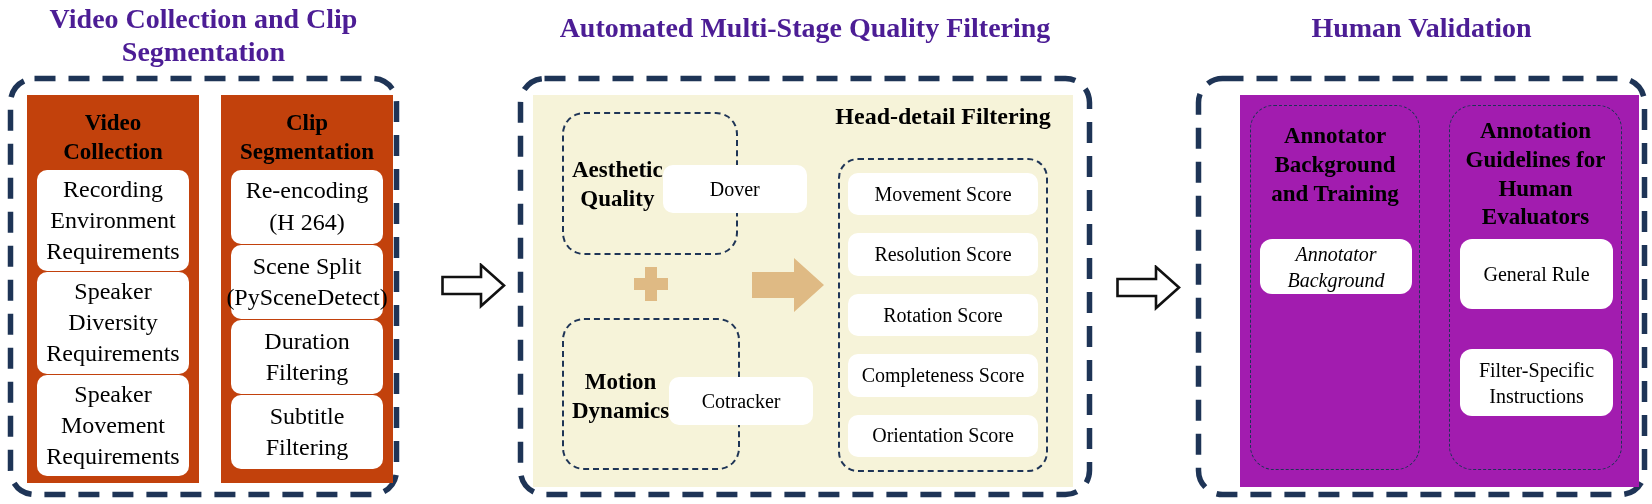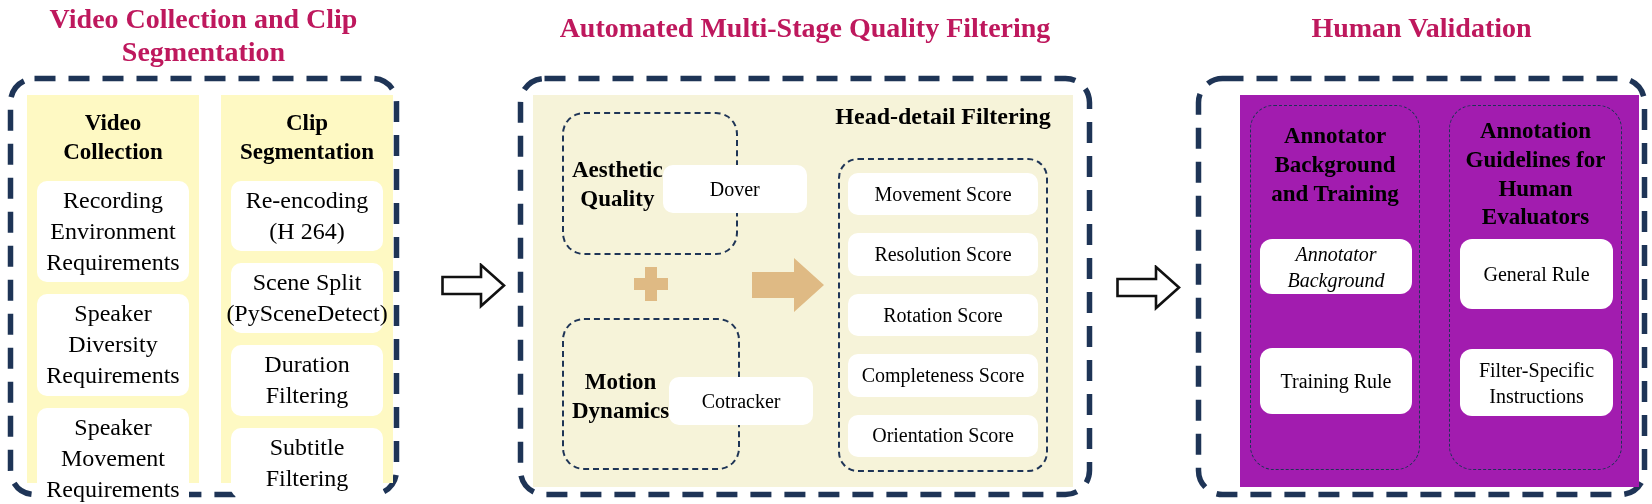--- a/index.html
+++ b/index.html
@@ -3,37 +3,37 @@
 <meta charset="utf-8">
 <style>
   html,body{margin:0;padding:0;}
   body{
     width:1652px;height:504px;background:#ffffff;position:relative;
     font-family:"Liberation Serif","DejaVu Serif",serif;color:#000;
     overflow:hidden;
   }
   .stage-title{
     position:absolute;font-weight:bold;font-size:28px;line-height:1.18;
-    text-align:center;color:#be185d;
+    text-align:center;color:#4c1d95;
   }
   #title-1{left:7px;top:2px;width:393px;}
   #title-2{left:517px;top:11px;width:576px;}
   #title-3{left:1195px;top:11px;width:453px;}
 
   .stage{position:absolute;top:75px;}
   #stage-1{left:7px;width:393px;height:423px;}
   #stage-2{left:517px;width:576px;height:423px;}
   #stage-3{left:1195px;width:453px;height:423px;}
   .stage-border{position:absolute;left:0;top:0;}
 
   
   .gray-col{
-    position:absolute;top:20px;width:172px;height:388px;background:#fef9c3;
+    position:absolute;top:20px;width:172px;height:388px;background:#c2410c;
     display:flex;flex-direction:column;box-sizing:border-box;
-    padding:10px 10px 14px;gap:12px;
+    padding:10px 10px 14px;gap:1px;
   }
   #gray-col-1{left:20px;}
   #gray-col-2{left:214px;}
   .col-header{
     font-weight:bold;font-size:23px;line-height:1.25;text-align:center;
     padding:4px 0 2px;
   }
   .white-item{
     background:#ffffff;border-radius:10px;flex:1;
     display:flex;align-items:center;justify-content:center;
@@ -186,21 +186,20 @@
 <div id="stage-3" class="stage">
   <svg class="stage-border" width="453" height="423">
     <rect x="3.5" y="3.5" width="446" height="416" rx="24" fill="none" stroke="#1e3456" stroke-width="5.5" stroke-dasharray="21 13"></rect>
   </svg>
 
   <div class="panel-green">
 
     <div id="val-col-1" class="val-col">
       <div class="val-header">Annotator Background and Training</div>
       <div id="val-box-a1" class="val-box">Annotator Background</div>
-      <div id="val-box-a2" class="val-box">Training Rule</div>
     </div>
 
     <div id="val-col-2" class="val-col">
       <div class="val-header">Annotation Guidelines for Human Evaluators</div>
       <div id="val-box-b1" class="val-box">General Rule</div>
       <div id="val-box-b2" class="val-box">Filter-Specific Instructions</div>
     </div>
   </div>
 </div>
 

